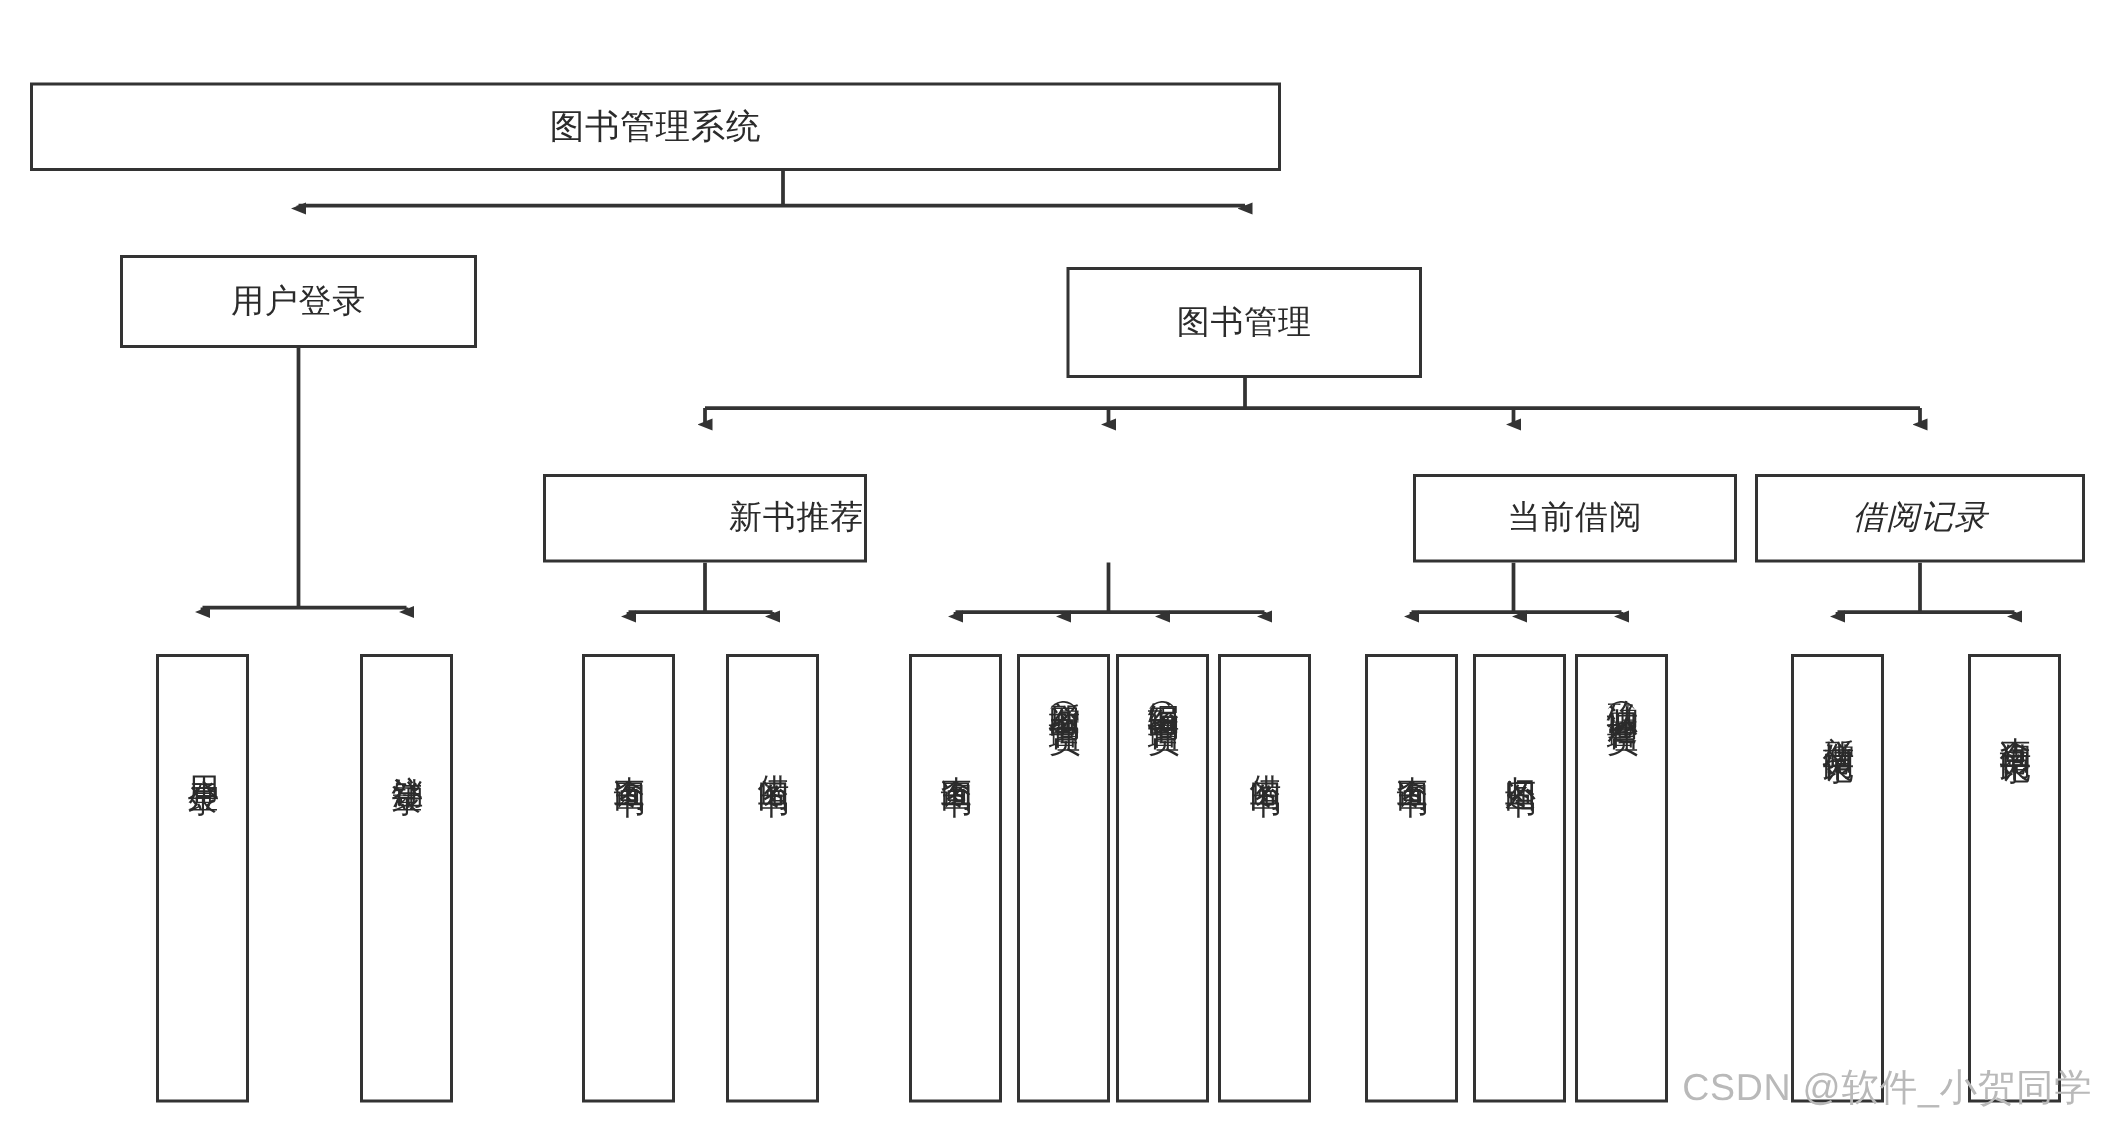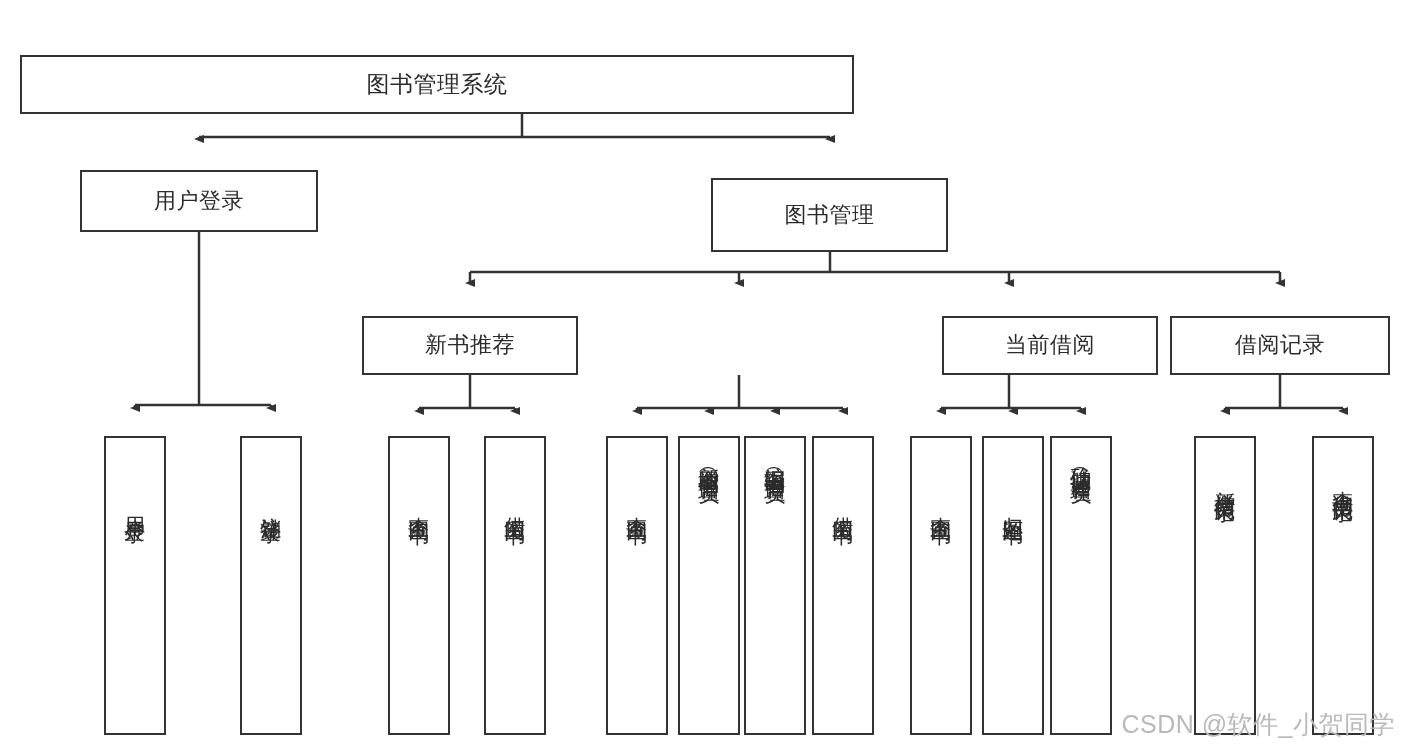--- a/index.html
+++ b/index.html
@@ -154,27 +154,27 @@
     <span class="label">图书管理系统</span>
   </div>
 
   <div class="node horiz" style="left:80px; top:170px; width:238px; height:62px;">
     <span class="label">用户登录</span>
   </div>
   <div class="node horiz" style="left:711px; top:178px; width:237px; height:74px;">
     <span class="label">图书管理</span>
   </div>
 
-  <div class="node horiz" style="left:362px; top:316px; width:216px; height:59px;">
+  <div class="node horiz" style="left:362px; top:316px; width:216px; height:59px;justify-content:flex-end;">
     <span class="label">新书推荐</span>
   </div>
   <div class="node horiz" style="left:942px; top:316px; width:216px; height:59px;">
     <span class="label">当前借阅</span>
   </div>
-  <div class="node horiz" style="left:1170px; top:316px; width:220px; height:59px;">
+  <div class="node horiz" style="left:1170px; top:316px; width:220px; height:59px;font-style:italic;">
     <span class="label">借阅记录</span>
   </div>
 
   <div class="node vert tall" style="left:104px; top:436px; width:62px; height:299px;">
     <span class="label">用户登录</span>
   </div>
   <div class="node vert tall" style="left:240px; top:436px; width:62px; height:299px;">
     <span class="label">注销登录</span>
   </div>
   <div class="node vert tall" style="left:388px; top:436px; width:62px; height:299px;">

